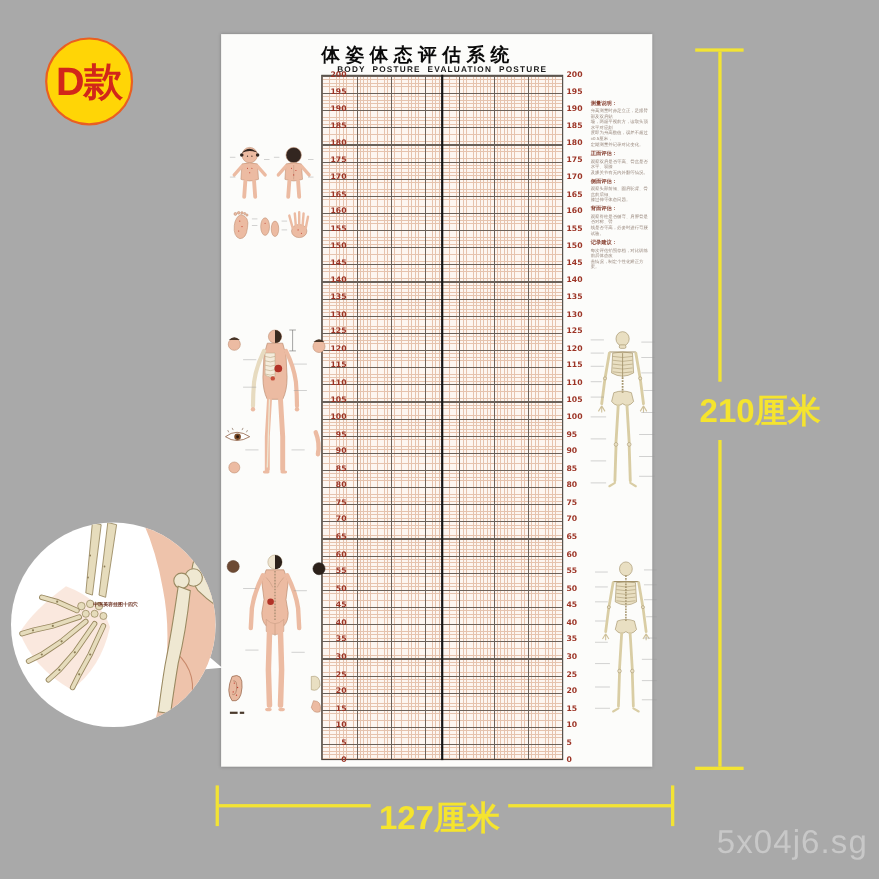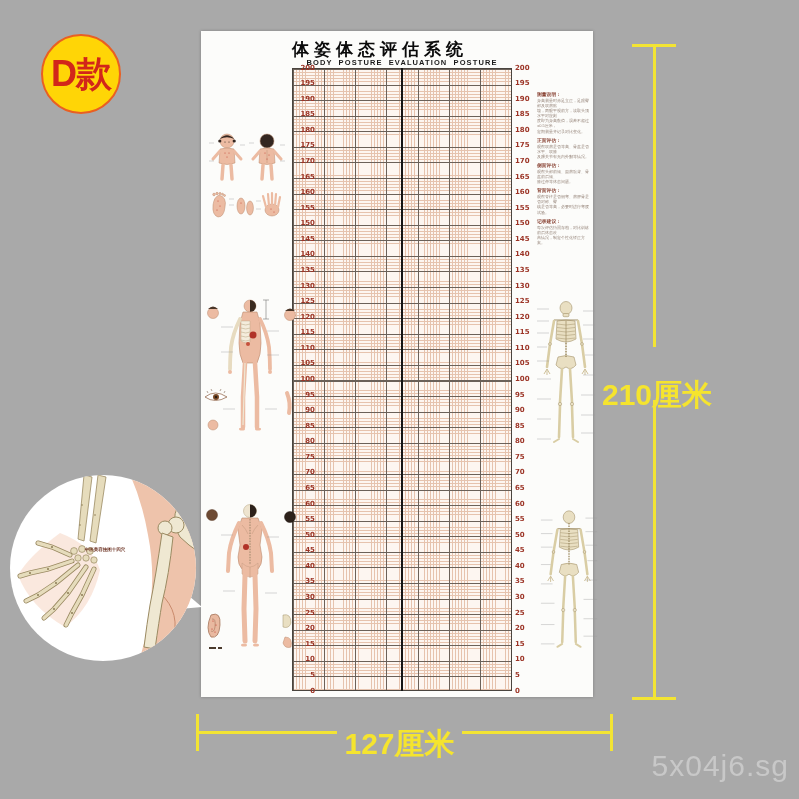--- a/index.html
+++ b/index.html
@@ -493,21 +493,21 @@
         <circle cx="85" cy="40" r="0.8"></circle>
         <circle cx="70" cy="50" r="0.8"></circle>
     </g>
   </svg>
   <div class="inset-label">中医美容挂图十四穴</div>
 </div>
 
 <div>
   <div class="dim" style="left:632px;top:44px;width:44px;height:3px;"></div>
   <div class="dim" style="left:653px;top:47px;width:2.6px;height:300px;"></div>
-  <div class="dim-text" style="left:602px;top:354px;margin-top:21px;">210厘米</div>
+  <div class="dim-text" style="left:636px;top:354px;">210厘米</div>
   <div class="dim" style="left:653px;top:400px;width:2.6px;height:297px;"></div>
   <div class="dim" style="left:632px;top:697px;width:44px;height:3px;"></div>
 </div>
 
 <div>
   <div class="dim" style="left:196px;top:714px;width:3px;height:37px;"></div>
   <div class="dim" style="left:199px;top:731px;width:138px;height:2.6px;"></div>
   <div class="dim-text" style="left:337px;top:712px;width:125px;text-align:center;margin-top:12px;">127厘米</div>
   <div class="dim" style="left:462px;top:731px;width:148px;height:2.6px;"></div>
   <div class="dim" style="left:610px;top:714px;width:3px;height:37px;"></div>

